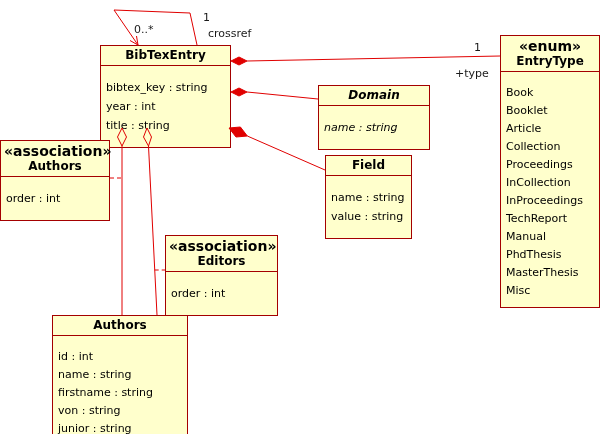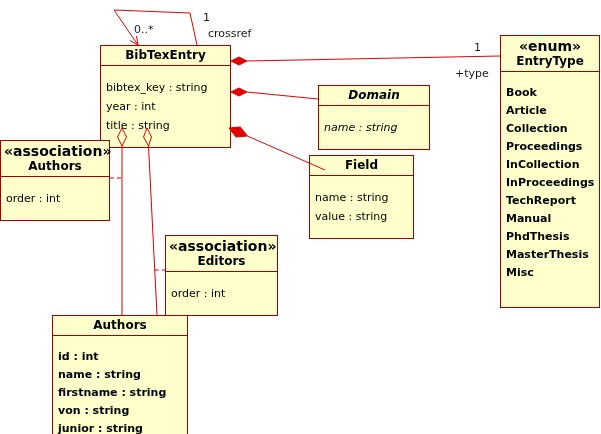--- a/index.html
+++ b/index.html
@@ -21,21 +21,21 @@
   }
   .uml-head { padding:2px 3px; text-align:center; }
   .uml-head.tall { padding:3px 3px 2px; }
   .uml-stereo { font-weight:bold; font-size:14px; line-height:15px; white-space:nowrap; }
   .uml-title  { font-weight:bold; font-size:12px; line-height:15px; white-space:nowrap; }
   .uml-attrs {
     border-top:1px solid var(--color-border, #a40000);
     padding:12px 0;
   }
   .uml-attr { font-size:11px; line-height:19px; padding:0 5px; white-space:nowrap; }
-  .compact .uml-attr { line-height:18px;font-weight:bold; }
+  .compact .uml-attr { line-height:18px; }
   svg.wires {
     position:absolute; left:0; top:0;
     pointer-events:none;
   }
   .wire { stroke:var(--color-line, #e00000); stroke-width:1; fill:none; }
   .wire.dashed { stroke-dasharray:4 3; }
   .diamond-filled { fill:var(--color-diamond, #e00000); stroke:var(--color-line, #e00000); }
   .diamond-hollow { fill:var(--color-fill, #ffffcc); stroke:var(--color-line, #e00000); }
   .lbl { font-size:11px; fill:#1a1a1a; font-family:"DejaVu Sans", sans-serif; }
 </style>
@@ -55,20 +55,21 @@
     </div>
   </div>
 
   <div class="uml-class compact" style="left:500px; top:35px; width:100px; height:273px;">
     <div class="uml-head tall">
       <div class="uml-stereo">«enum»</div>
       <div class="uml-title">EntryType</div>
     </div>
     <div class="uml-attrs">
       <div class="uml-attr">Book</div>
+      <div class="uml-attr">Booklet</div>
       <div class="uml-attr">Article</div>
       <div class="uml-attr">Collection</div>
       <div class="uml-attr">Proceedings</div>
       <div class="uml-attr">InCollection</div>
       <div class="uml-attr">InProceedings</div>
       <div class="uml-attr">TechReport</div>
       <div class="uml-attr">Manual</div>
       <div class="uml-attr">PhdThesis</div>
       <div class="uml-attr">MasterThesis</div>
       <div class="uml-attr">Misc</div>
@@ -77,21 +78,21 @@
 
   <div class="uml-class" style="left:318px; top:85px; width:112px;font-style:italic;">
     <div class="uml-head">
       <div class="uml-title">Domain</div>
     </div>
     <div class="uml-attrs">
       <div class="uml-attr">name : string</div>
     </div>
   </div>
 
-  <div class="uml-class" style="left:309px; top:155px; width:105px;">
+  <div class="uml-class" style="left:325px; top:155px; width:87px;">
     <div class="uml-head">
       <div class="uml-title">Field</div>
     </div>
     <div class="uml-attrs">
       <div class="uml-attr">name : string</div>
       <div class="uml-attr">value : string</div>
     </div>
   </div>
 
   <div class="uml-class" style="left:0px; top:140px; width:110px;">

